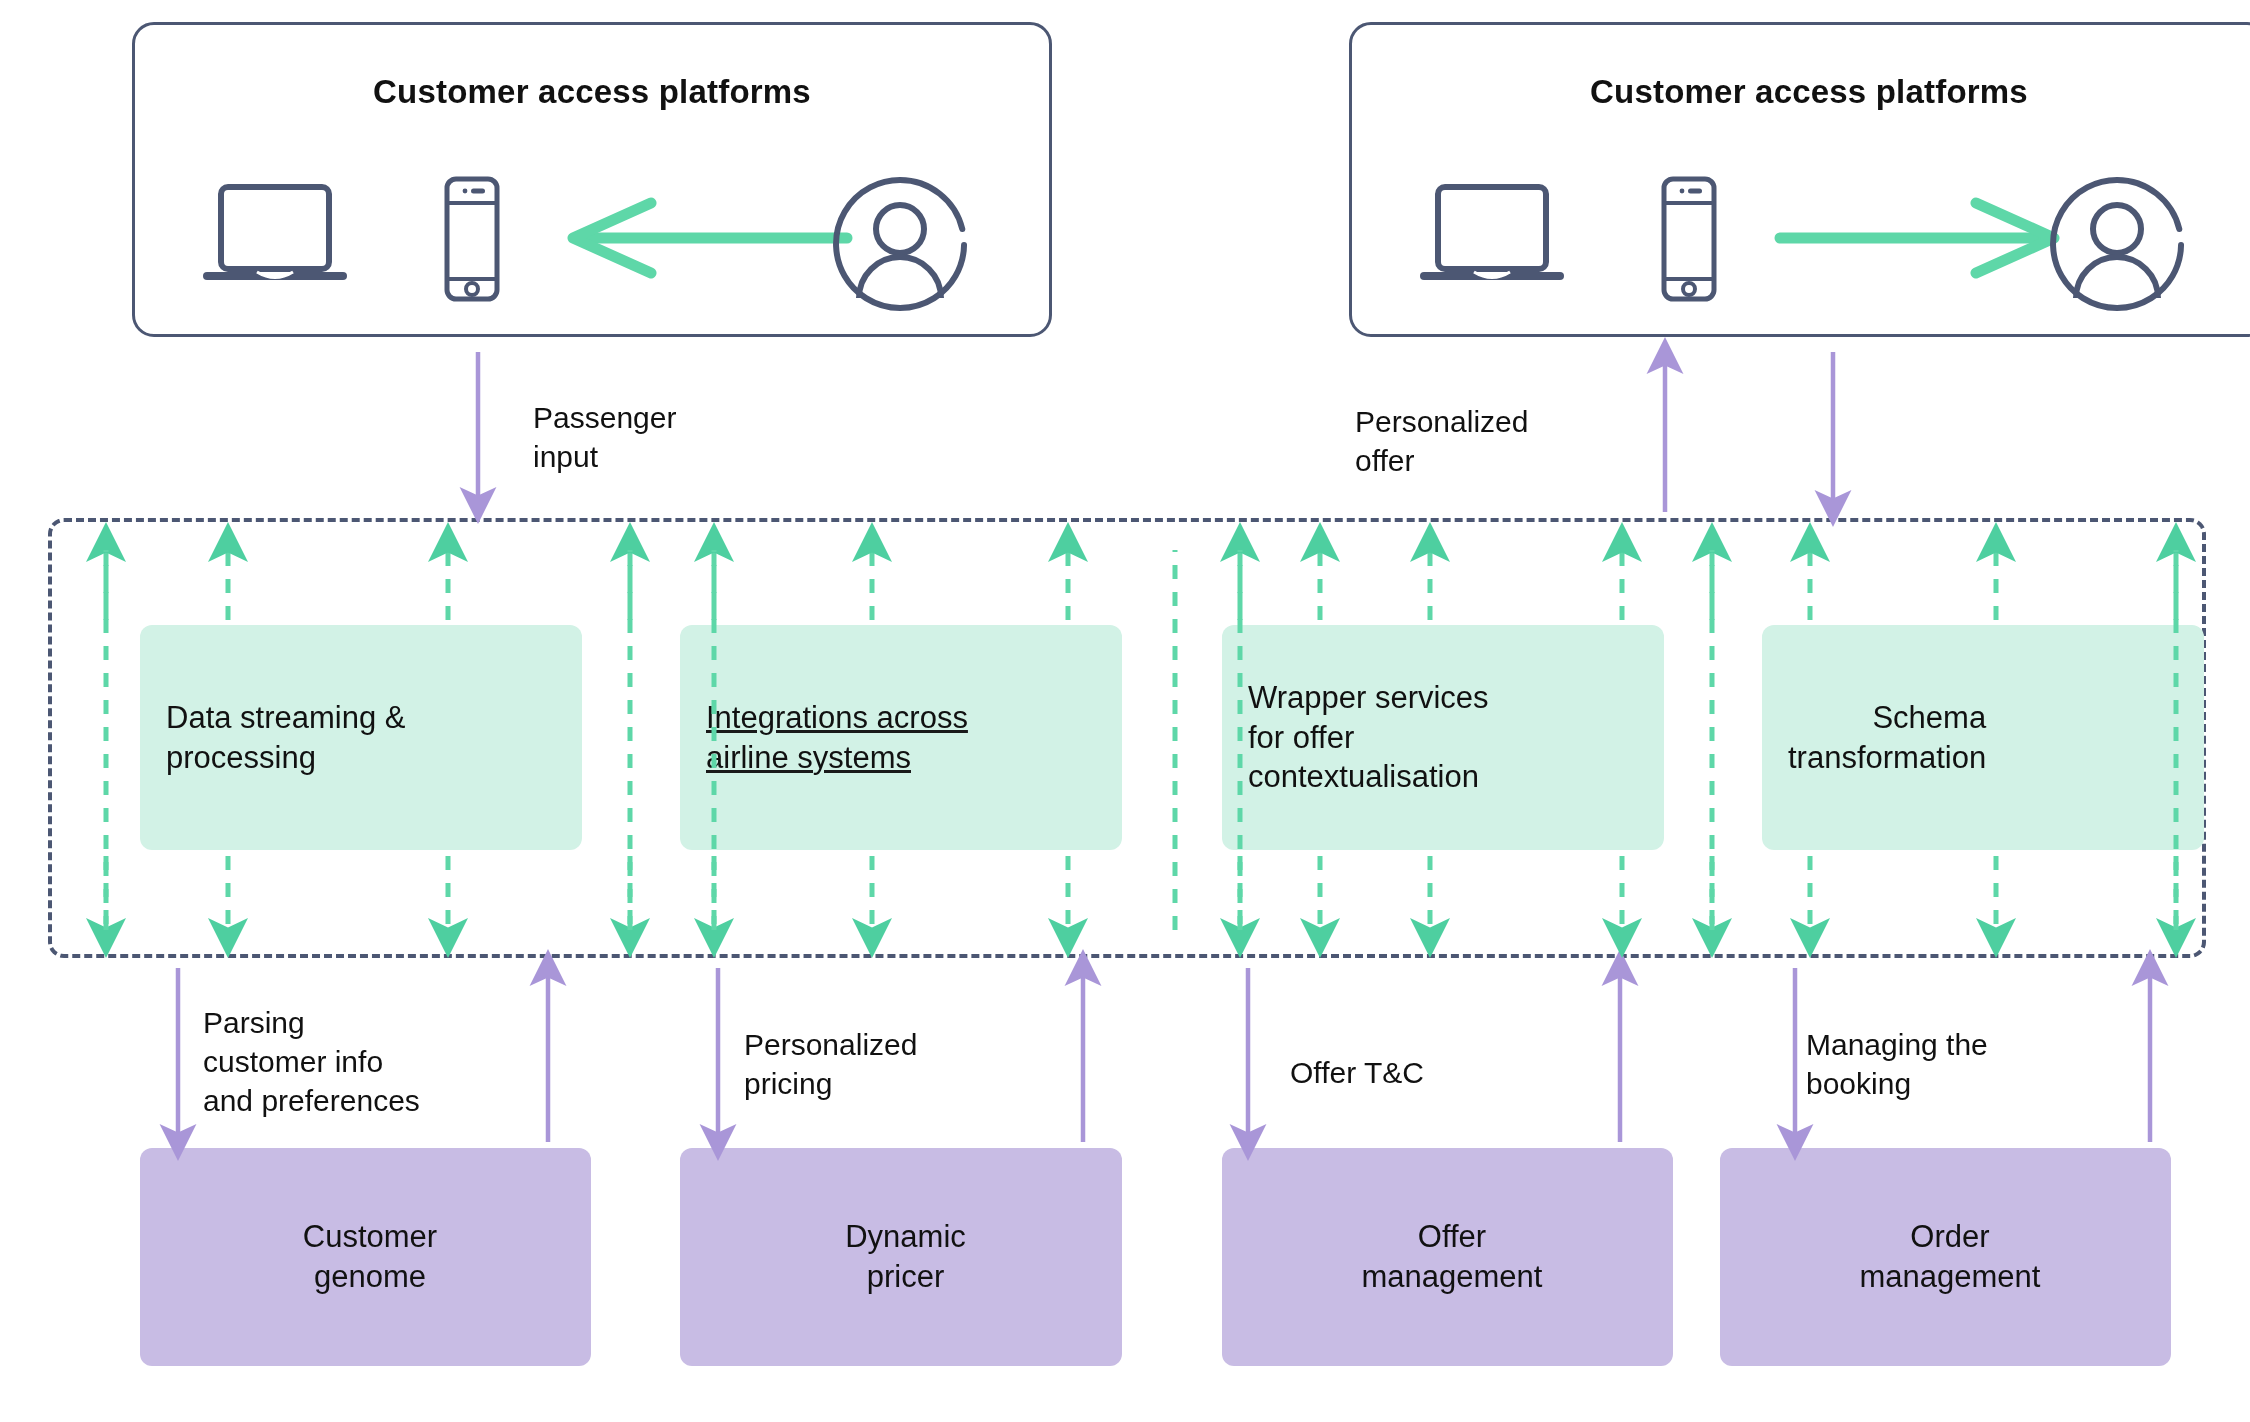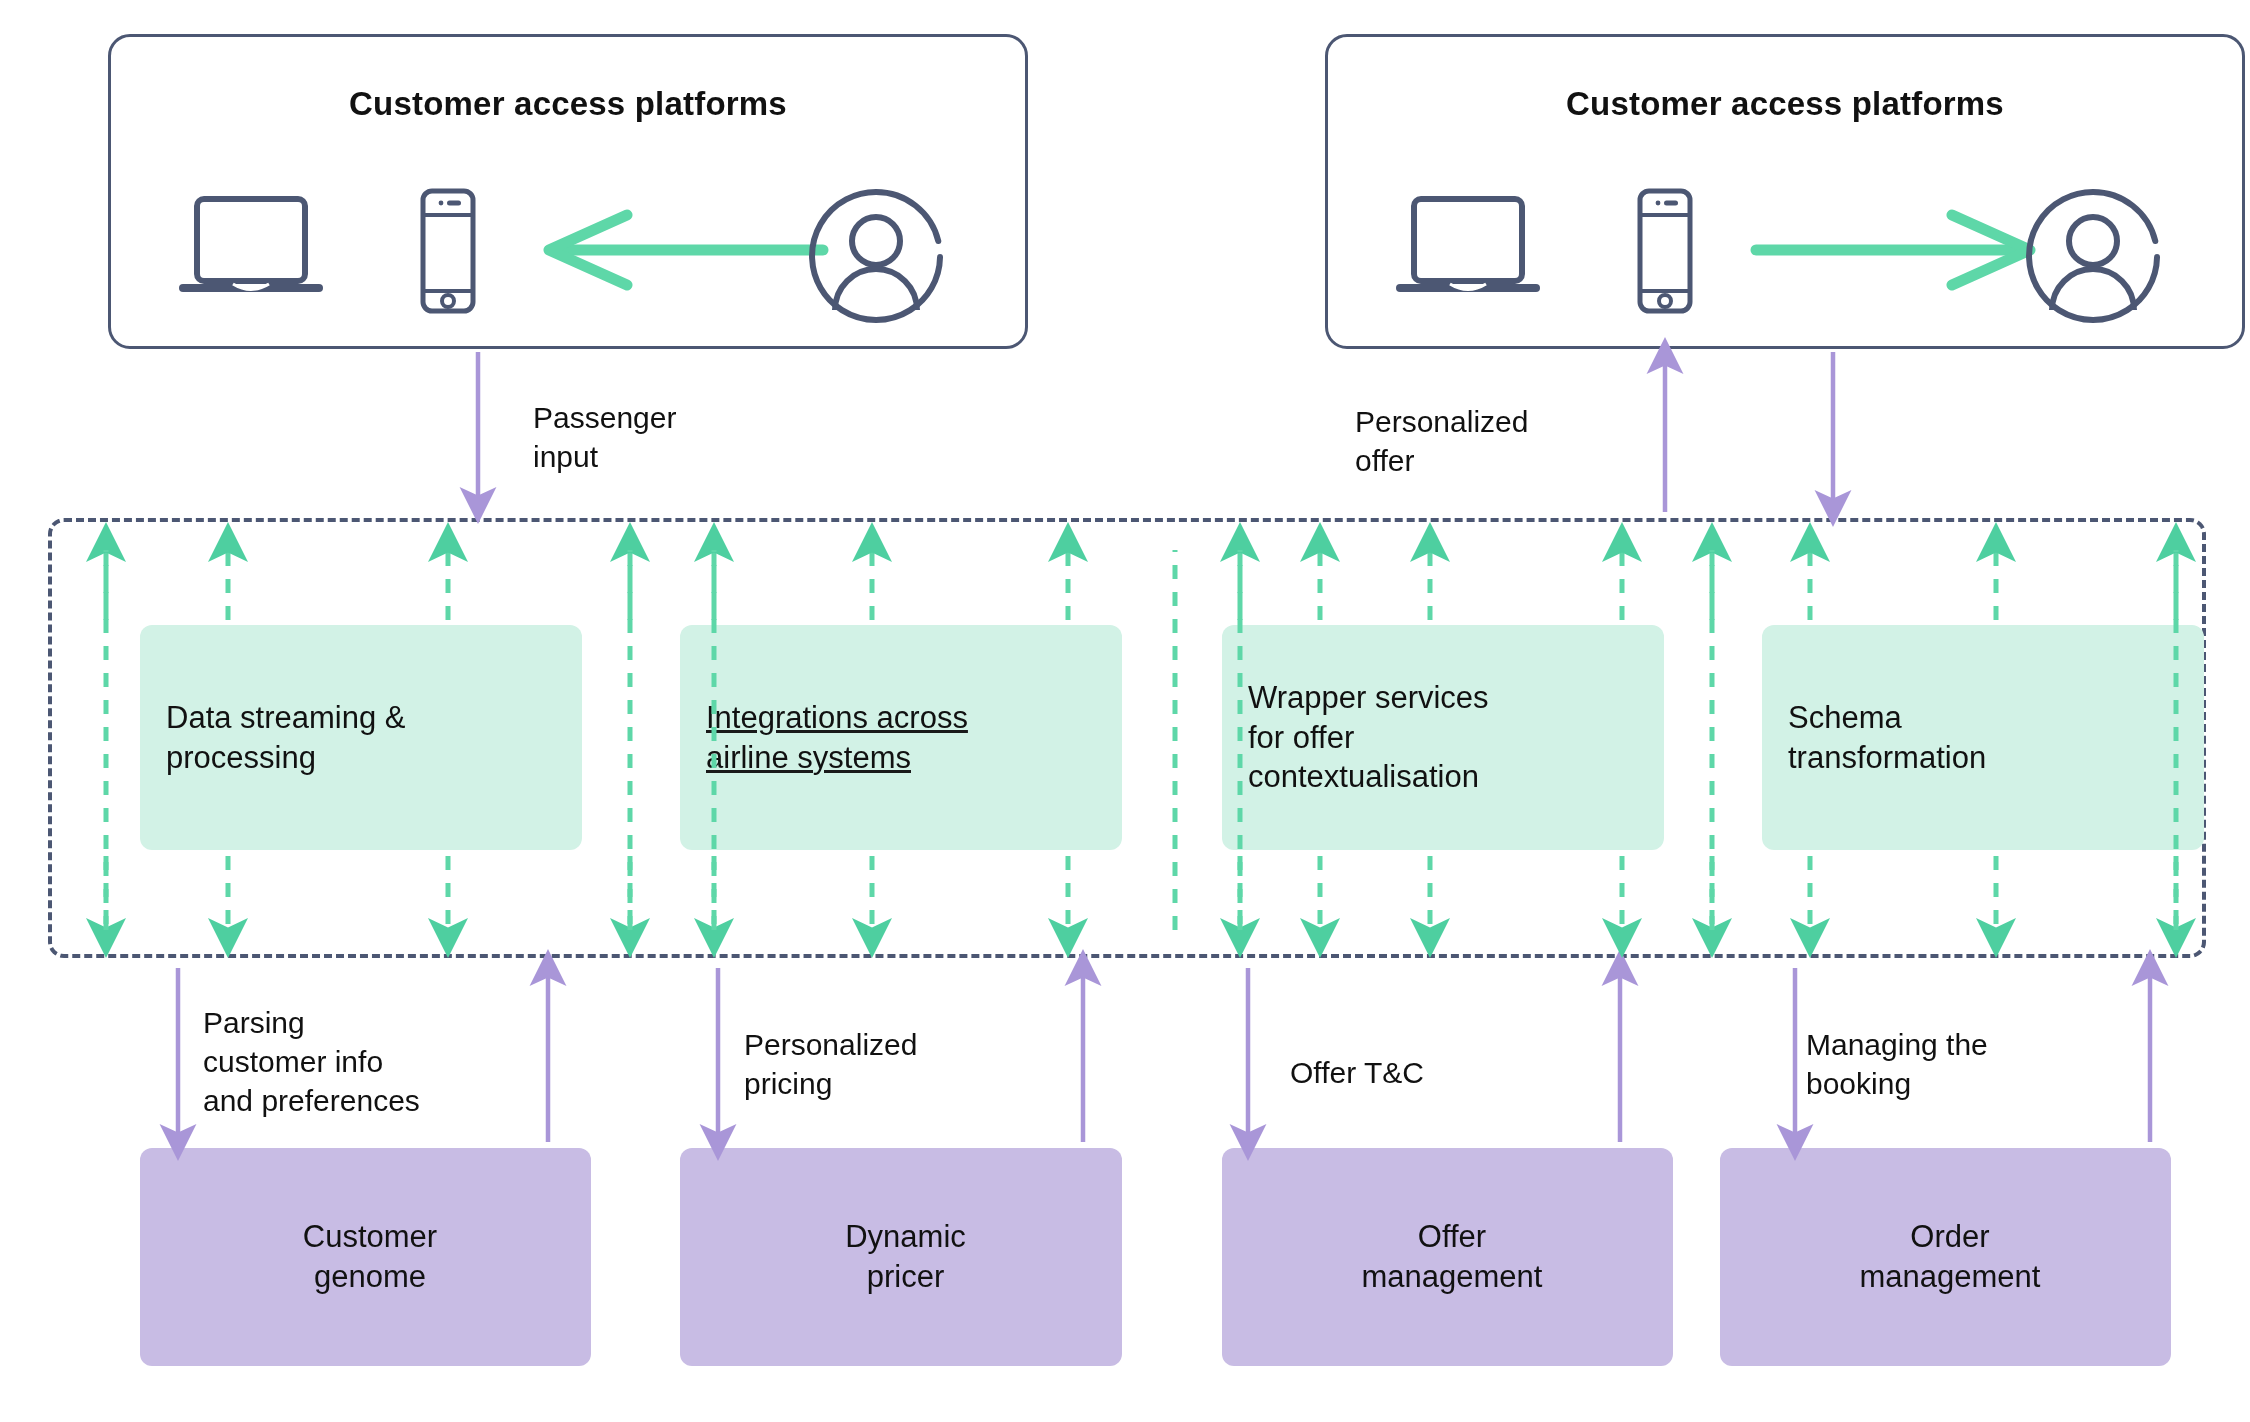--- a/index.html
+++ b/index.html
@@ -17,26 +17,27 @@
   #stage {
     position: relative;
     width: 2250px;
     height: 1422px;
     background: #ffffff;
   }
 
   
   .platform-panel {
     position: absolute;
-    top: 34px;
+    top: 22px;
     height: 315px;
     border: 3px solid #4c5773;
     border-radius: 22px;
     background: #ffffff;
     box-sizing: border-box;
+    margin-left: 24px;
   }
   #panel-left  { left: 108px;  width: 920px; }
   #panel-right { left: 1325px; width: 920px; }
 
   .panel-title {
     position: absolute;
     top: 48px;
     left: 0;
     width: 100%;
     text-align: center;
@@ -80,21 +81,21 @@
   .cap-box .cap-label {
     padding: 0 26px;
     font-size: 31px;
     line-height: 1.28;
     color: #111111;
     white-space: pre-line;
   }
   #cap-box-0 { left: 140px;  width: 442px; }
   #cap-box-1 { left: 680px;  width: 442px; text-decoration: underline; }
   #cap-box-2 { left: 1222px; width: 442px; }
-  #cap-box-3 { left: 1762px; width: 442px; }
+  #cap-box-3 { left: 1762px; width: 442px; text-align: right; }
 
   
   .svc-box {
     position: absolute;
     top: 1148px;
     height: 218px;
     background: #c8bce4;
     border-radius: 12px;
     display: flex;
     align-items: center;

